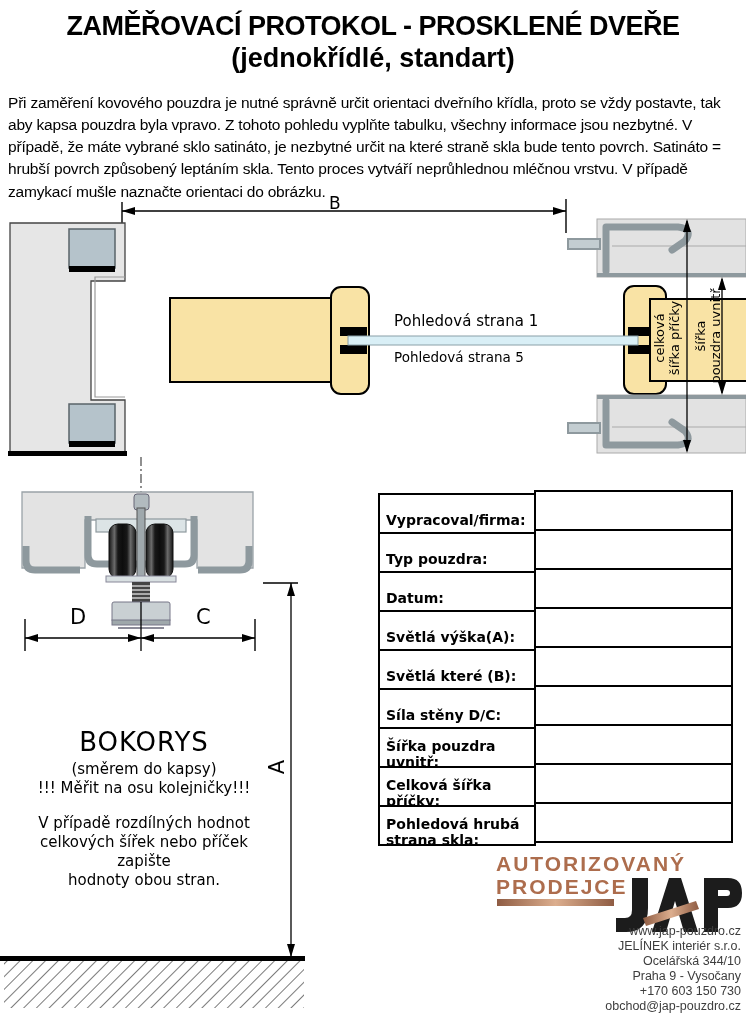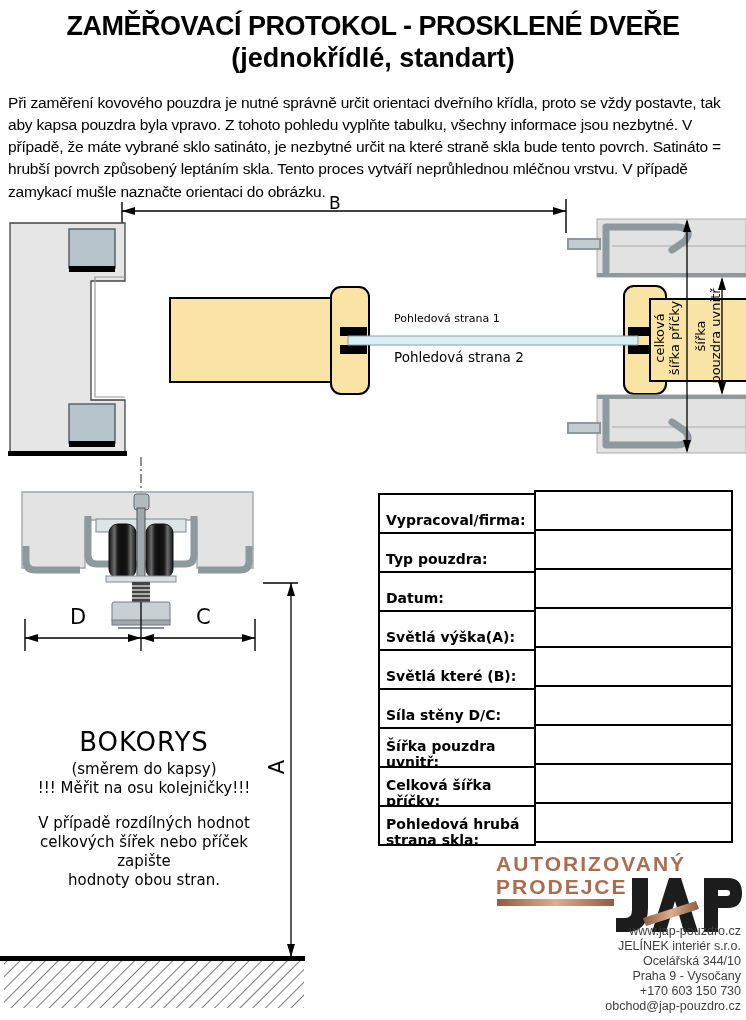--- a/index.html
+++ b/index.html
@@ -8,21 +8,21 @@
   .art{position:absolute;left:0;top:0;z-index:0;}
   .ovl{position:absolute;z-index:2;}
   .t1{left:0;right:0;top:11px;text-align:center;font-weight:bold;font-size:27px;letter-spacing:-0.5px;}
   .t2{left:0;right:0;top:43px;text-align:center;font-weight:bold;font-size:27px;}
   .intro{left:8px;top:76px;width:714px;font-size:15.5px;line-height:22.3px;letter-spacing:-0.2px;}
   .dimlbl{font-family:"DejaVu Sans","Liberation Sans",sans-serif;}
   .blbl{left:329px;top:193px;font-size:17px;}
   .dlbl{left:70px;top:605px;font-size:21px;}
   .clbl{left:196px;top:605px;font-size:21px;}
   .albl{left:277px;top:767px;font-size:21px;transform:translate(-50%,-50%) rotate(-90deg);}
-  .side1{left:394px;top:312px;font-size:11px;font-family:"DejaVu Sans",sans-serif;}
+  .side1{left:394px;top:312px;font-size:15px;font-family:"DejaVu Sans",sans-serif;}
   .side2{left:394px;top:349px;font-size:13.5px;font-family:"DejaVu Sans",sans-serif;}
   .rednote{left:296px;top:420px;font-size:13.5px;line-height:16px;color:#cc2626;
            white-space:pre-line;font-family:"DejaVu Sans",sans-serif;}
   .rot{transform:translate(-50%,-50%) rotate(-90deg);transform-origin:center;white-space:pre;
        text-align:center;font-size:13px;line-height:15px;font-family:"DejaVu Sans",sans-serif;}
   .rot1{left:667px;top:338px;}
   .rot2{left:708px;top:336px;}
   .bok{left:18px;top:727px;width:252px;text-align:center;font-family:"DejaVu Sans",sans-serif;}
   .bok-title{font-size:26px;letter-spacing:1px;}
   .bok-sub{font-size:15px;margin-top:3px;}
@@ -180,21 +180,21 @@
       <polygon points="643,918 696,901 699,909 646,926" fill="url(#copperG)"></polygon>
     </g>
   </svg>
 
   <div class="ovl t1">ZAMĚŘOVACÍ PROTOKOL - PROSKLENÉ DVEŘE</div>
   <div class="ovl t2">(jednokřídlé, standart)</div>
   <p class="ovl intro">Při zaměření kovového pouzdra je nutné správně určit orientaci dveřního křídla, proto se vždy postavte, tak aby kapsa pouzdra byla vpravo. Z tohoto pohledu vyplňte tabulku, všechny informace jsou nezbytné. V případě, že máte vybrané sklo satináto, je nezbytné určit na které straně skla bude tento povrch. Satináto = hrubší povrch způsobený leptáním skla. Tento proces vytváří neprůhlednou mléčnou vrstvu. V případě zamykací mušle naznačte orientaci do obrázku.</p>
 
   <span class="ovl dimlbl blbl">B</span>
   <span class="ovl side1">Pohledová strana 1</span>
-  <span class="ovl side2">Pohledová strana 2</span>
+  <span class="ovl side2">Pohledová strana 5</span>
   <span class="ovl rot rot1">celková
 šířka příčky</span>
   <span class="ovl rot rot2">šířka
 pouzdra uvnitř</span>
 
   <span class="ovl dimlbl dlbl">D</span>
   <span class="ovl dimlbl clbl">C</span>
   <span class="ovl dimlbl albl">A</span>
 
   <div class="ovl bok">

